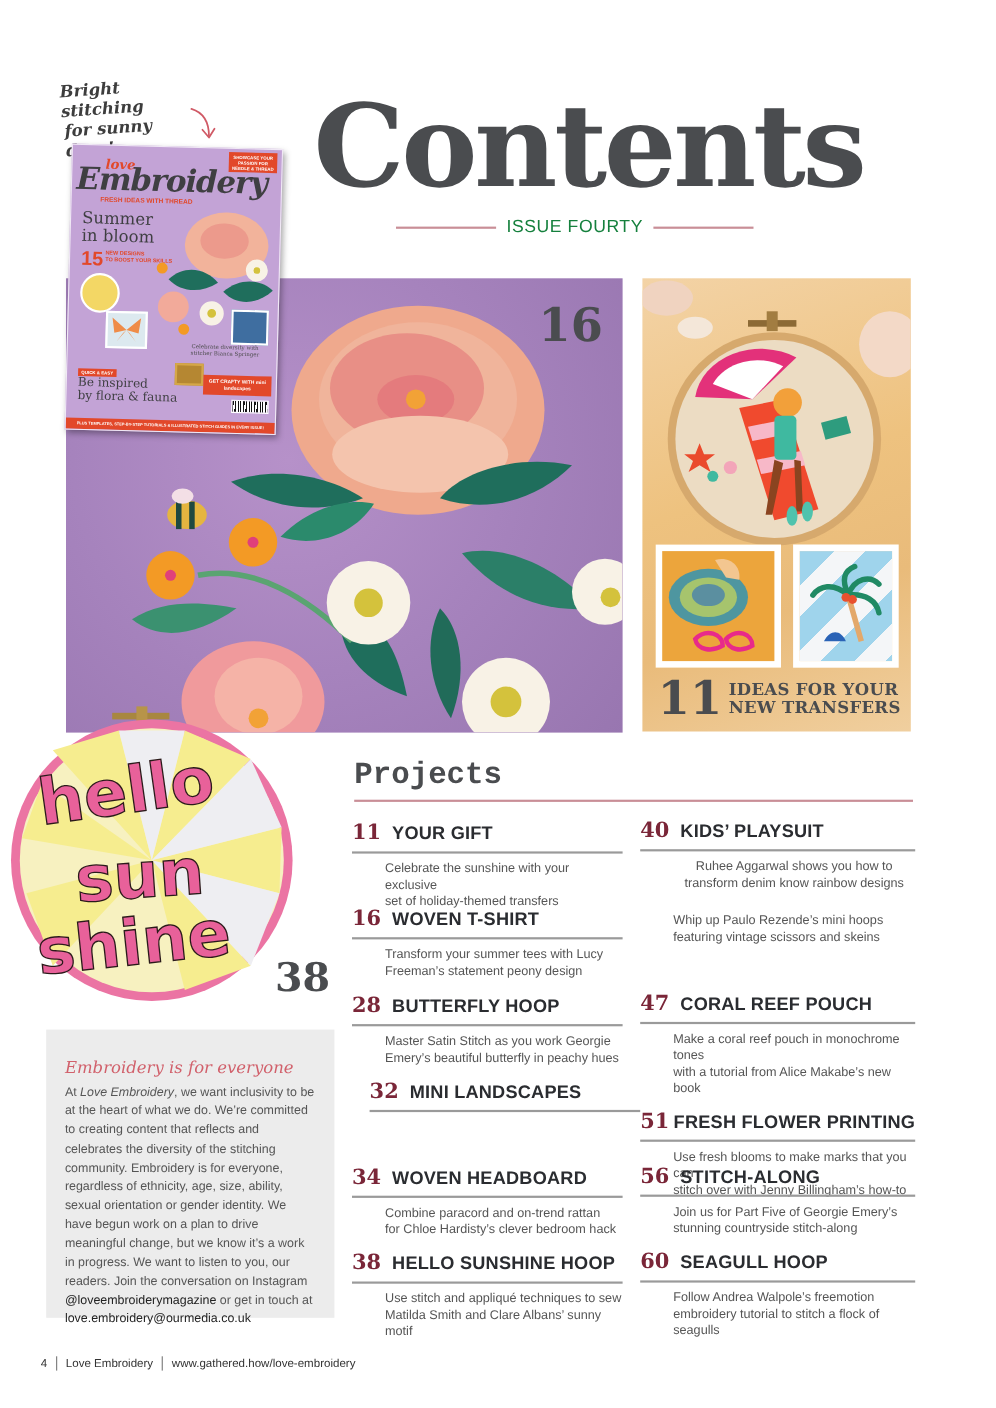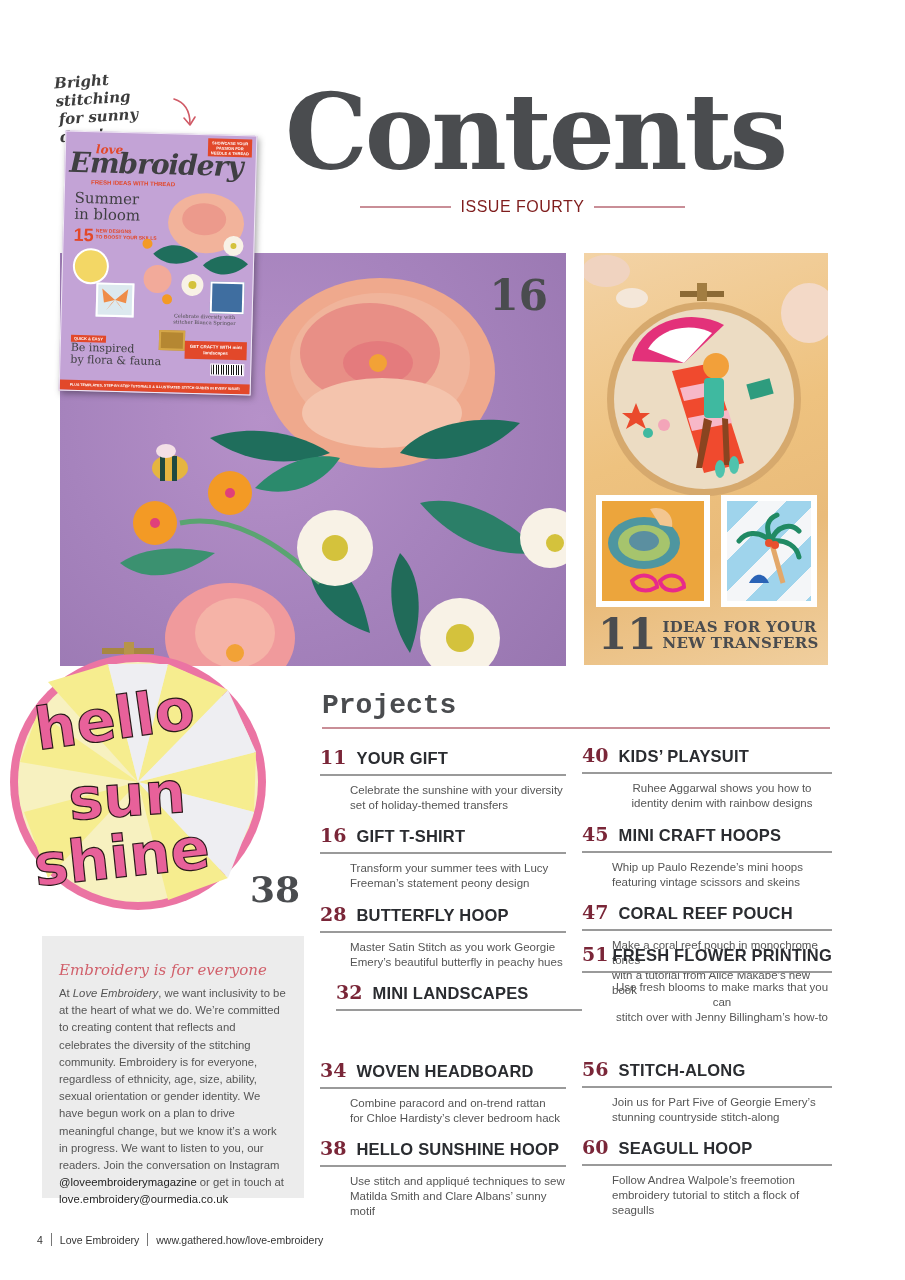--- a/index.html
+++ b/index.html
@@ -17,21 +17,21 @@
     .note-arrow { left: 170px; top: 96px; width: 30px; height: 34px; }
 
     
     .title {
       left: 285px; top: 78px; width: 480px;
       font-family: "DejaVu Serif", serif; font-weight: bold;
       font-size: 104px; line-height: 110px; color: #4a4c4f; letter-spacing: -3px;
     }
     .issue-row { left: 360px; top: 196px; width: 325px; height: 22px; display: flex; align-items: center; justify-content: center; gap: 10px; }
     .issue-row .rule { flex: 1; height: 1.5px; background: #c98e97; }
-    .issue-label { font-family: "Liberation Sans", sans-serif; font-size: 16px; color: #7f1d1d; letter-spacing: 0.5px; white-space: nowrap; }
+    .issue-label { font-family: "Liberation Sans", sans-serif; font-size: 16px; color: #15803d; letter-spacing: 0.5px; white-space: nowrap; }
 
     
     .photo-main {
       left: 60px; top: 253px; width: 506px; height: 413px; overflow: hidden;
       background: radial-gradient(circle at 40% 40%, #b691c9 0%, #a683bd 50%, #9876b0 100%);
     }
     .photo-num { font-family: "DejaVu Serif", serif; font-weight: bold; font-size: 42px; color: #4a4c4f; }
 
     
     .cover {
@@ -299,28 +299,28 @@
 
 <div class="abs projects-heading">Projects</div>
 <div class="abs projects-rule"></div>
 
 <div class="proj" style="left:320px; top:746px;">
   <div class="proj-head">
     <span class="proj-num">11</span>
     <span class="proj-title">YOUR GIFT</span>
   </div>
   <div class="proj-desc">
-    <div>Celebrate the sunshine with your diversity</div>
+    <div>Celebrate the sunshine with your exclusive</div>
     <div>set of holiday-themed transfers</div>
   </div>
 </div>
 <div class="proj" style="left:320px; top:824px;">
   <div class="proj-head">
     <span class="proj-num">16</span>
-    <span class="proj-title">GIFT T-SHIRT</span>
+    <span class="proj-title">WOVEN T-SHIRT</span>
   </div>
   <div class="proj-desc">
     <div>Transform your summer tees with Lucy</div>
     <div>Freeman’s statement peony design</div>
   </div>
 </div>
 <div class="proj" style="left:320px; top:903px;">
   <div class="proj-head">
     <span class="proj-num">28</span>
     <span class="proj-title">BUTTERFLY HOOP</span>
@@ -357,44 +357,40 @@
   </div>
 </div>
 
 <div class="proj" style="left:582px; top:744px; width:250px;text-align:center;">
   <div class="proj-head">
     <span class="proj-num">40</span>
     <span class="proj-title">KIDS’ PLAYSUIT</span>
   </div>
   <div class="proj-desc">
     <div>Ruhee Aggarwal shows you how to</div>
-    <div>identity denim with rainbow designs</div>
+    <div>transform denim know rainbow designs</div>
   </div>
 </div>
 <div class="proj" style="left:582px; top:823px; width:250px;">
-  <div class="proj-head">
-    <span class="proj-num">45</span>
-    <span class="proj-title">MINI CRAFT HOOPS</span>
-  </div>
   <div class="proj-desc">
     <div>Whip up Paulo Rezende’s mini hoops</div>
     <div>featuring vintage scissors and skeins</div>
   </div>
 </div>
 <div class="proj" style="left:582px; top:901px; width:250px;">
   <div class="proj-head">
     <span class="proj-num">47</span>
     <span class="proj-title">CORAL REEF POUCH</span>
   </div>
   <div class="proj-desc">
     <div>Make a coral reef pouch in monochrome tones</div>
     <div>with a tutorial from Alice Makabe’s new book</div>
   </div>
 </div>
-<div class="proj" style="left:582px; top:943px; width:250px;text-align:center;">
+<div class="proj" style="left:582px; top:1008px; width:250px;">
   <div class="proj-head">
     <span class="proj-num">51</span>
     <span class="proj-title">FRESH FLOWER PRINTING</span>
   </div>
   <div class="proj-desc">
     <div>Use fresh blooms to make marks that you can</div>
     <div>stitch over with Jenny Billingham’s how-to</div>
   </div>
 </div>
 <div class="proj" style="left:582px; top:1058px; width:250px;">

